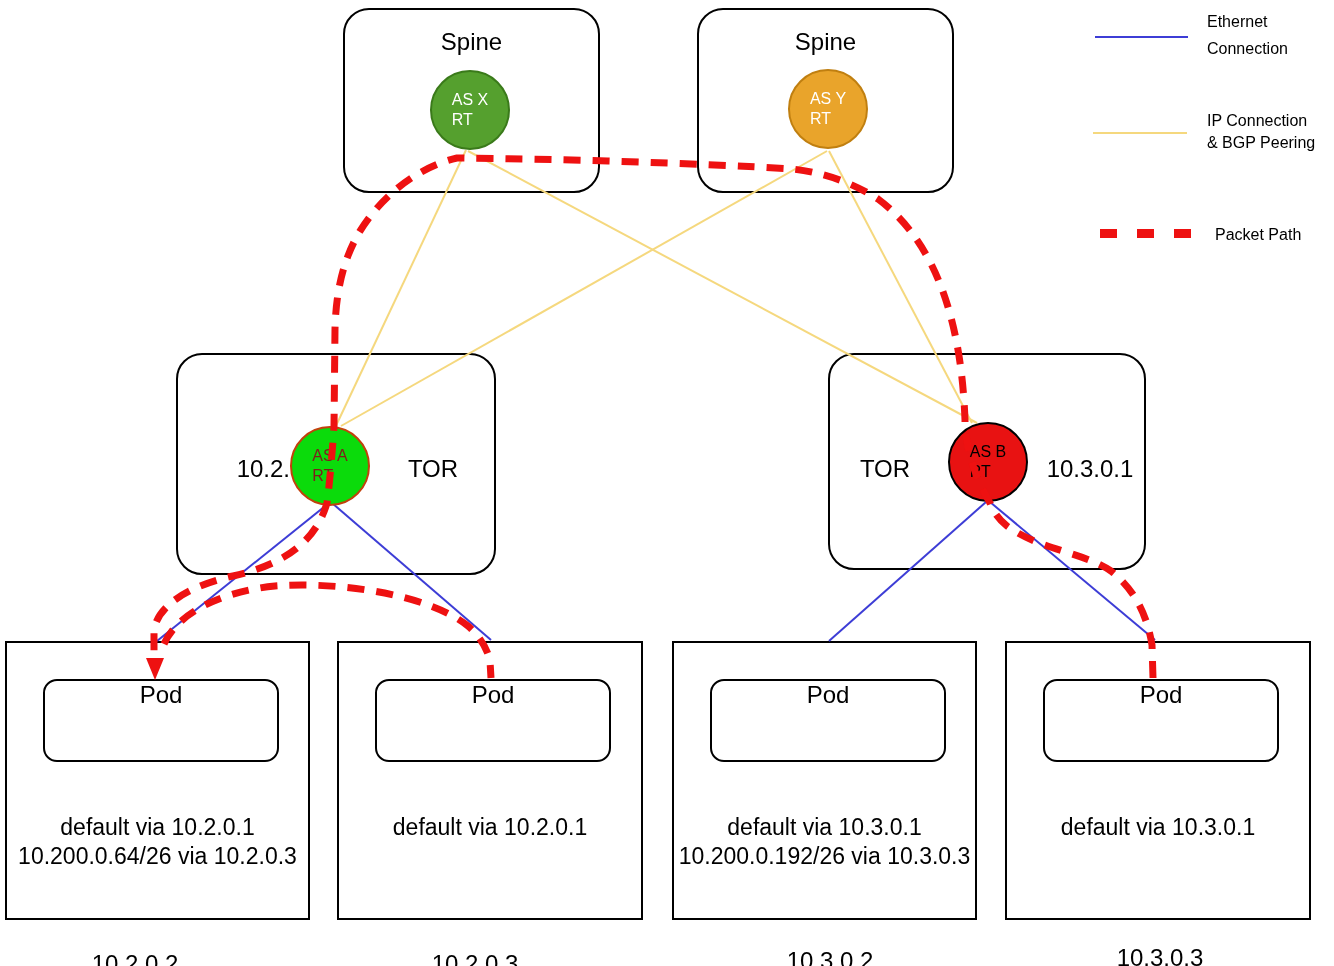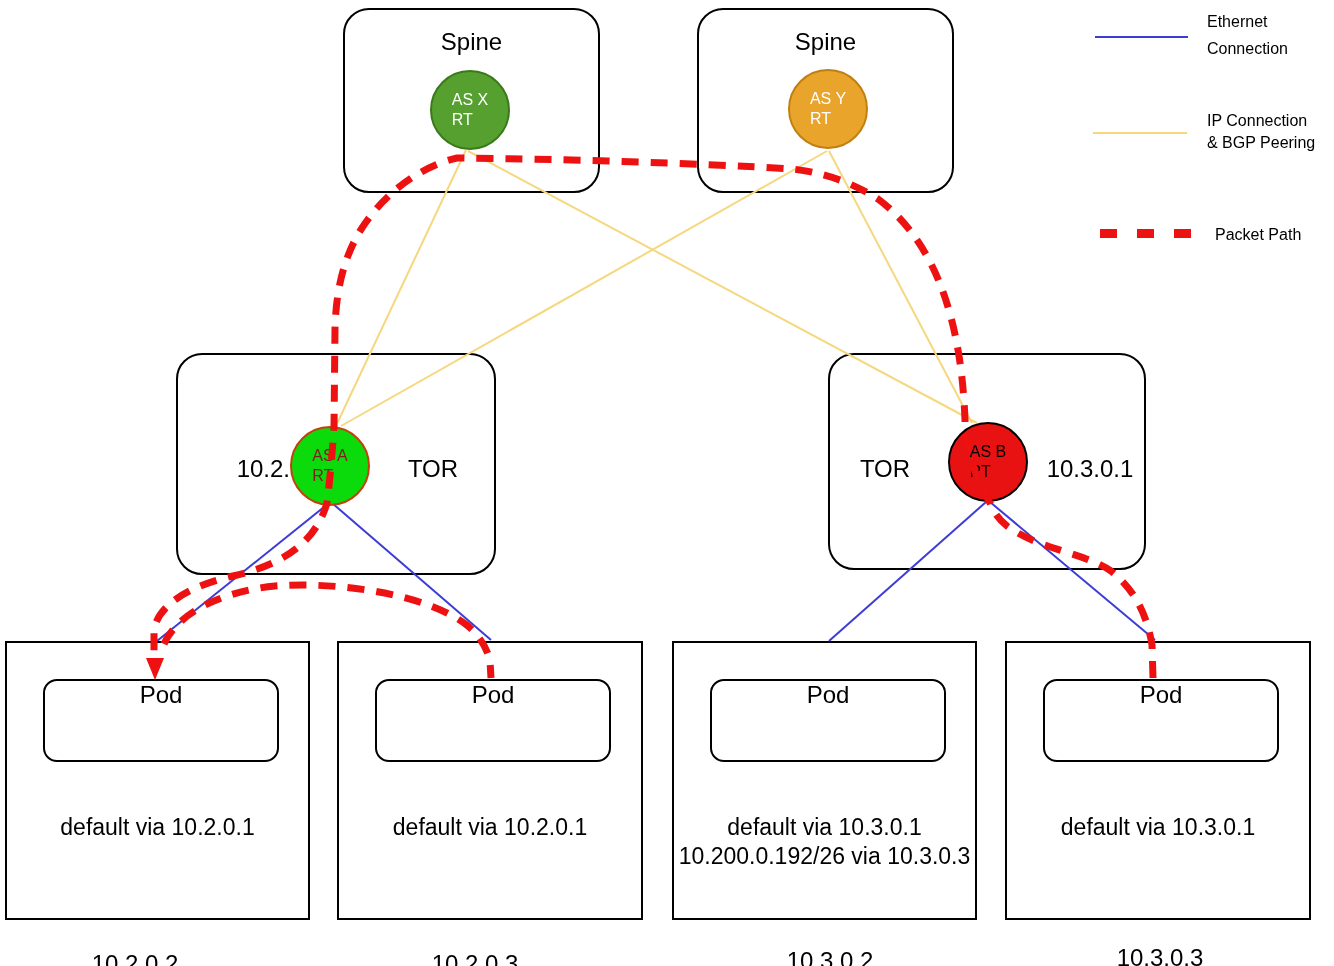--- a/index.html
+++ b/index.html
@@ -50,20 +50,21 @@
   <div class="tor-text" style="left:0px;">TOR</div>
   <div class="tor-text" style="left:205px;">10.3.0.1</div>
 </div>
 
 <div class="box pod-box" style="left:5px;top:641px;width:305px;height:279px;">
   <div class="inner-pod">
       <span>Pod</span>
     </div>
   <div class="routes">
     <div class="route-line">default via 10.2.0.1</div>
+    <div class="route-line">10.200.0.64/26 via 10.2.0.3</div>
   </div>
 </div>
 <div class="box pod-box" style="left:337px;top:641px;width:306px;height:279px;">
   <div class="inner-pod">
       <span>Pod</span>
     </div>
   <div class="routes">
     <div class="route-line">default via 10.2.0.1</div>
   </div>
 </div>

